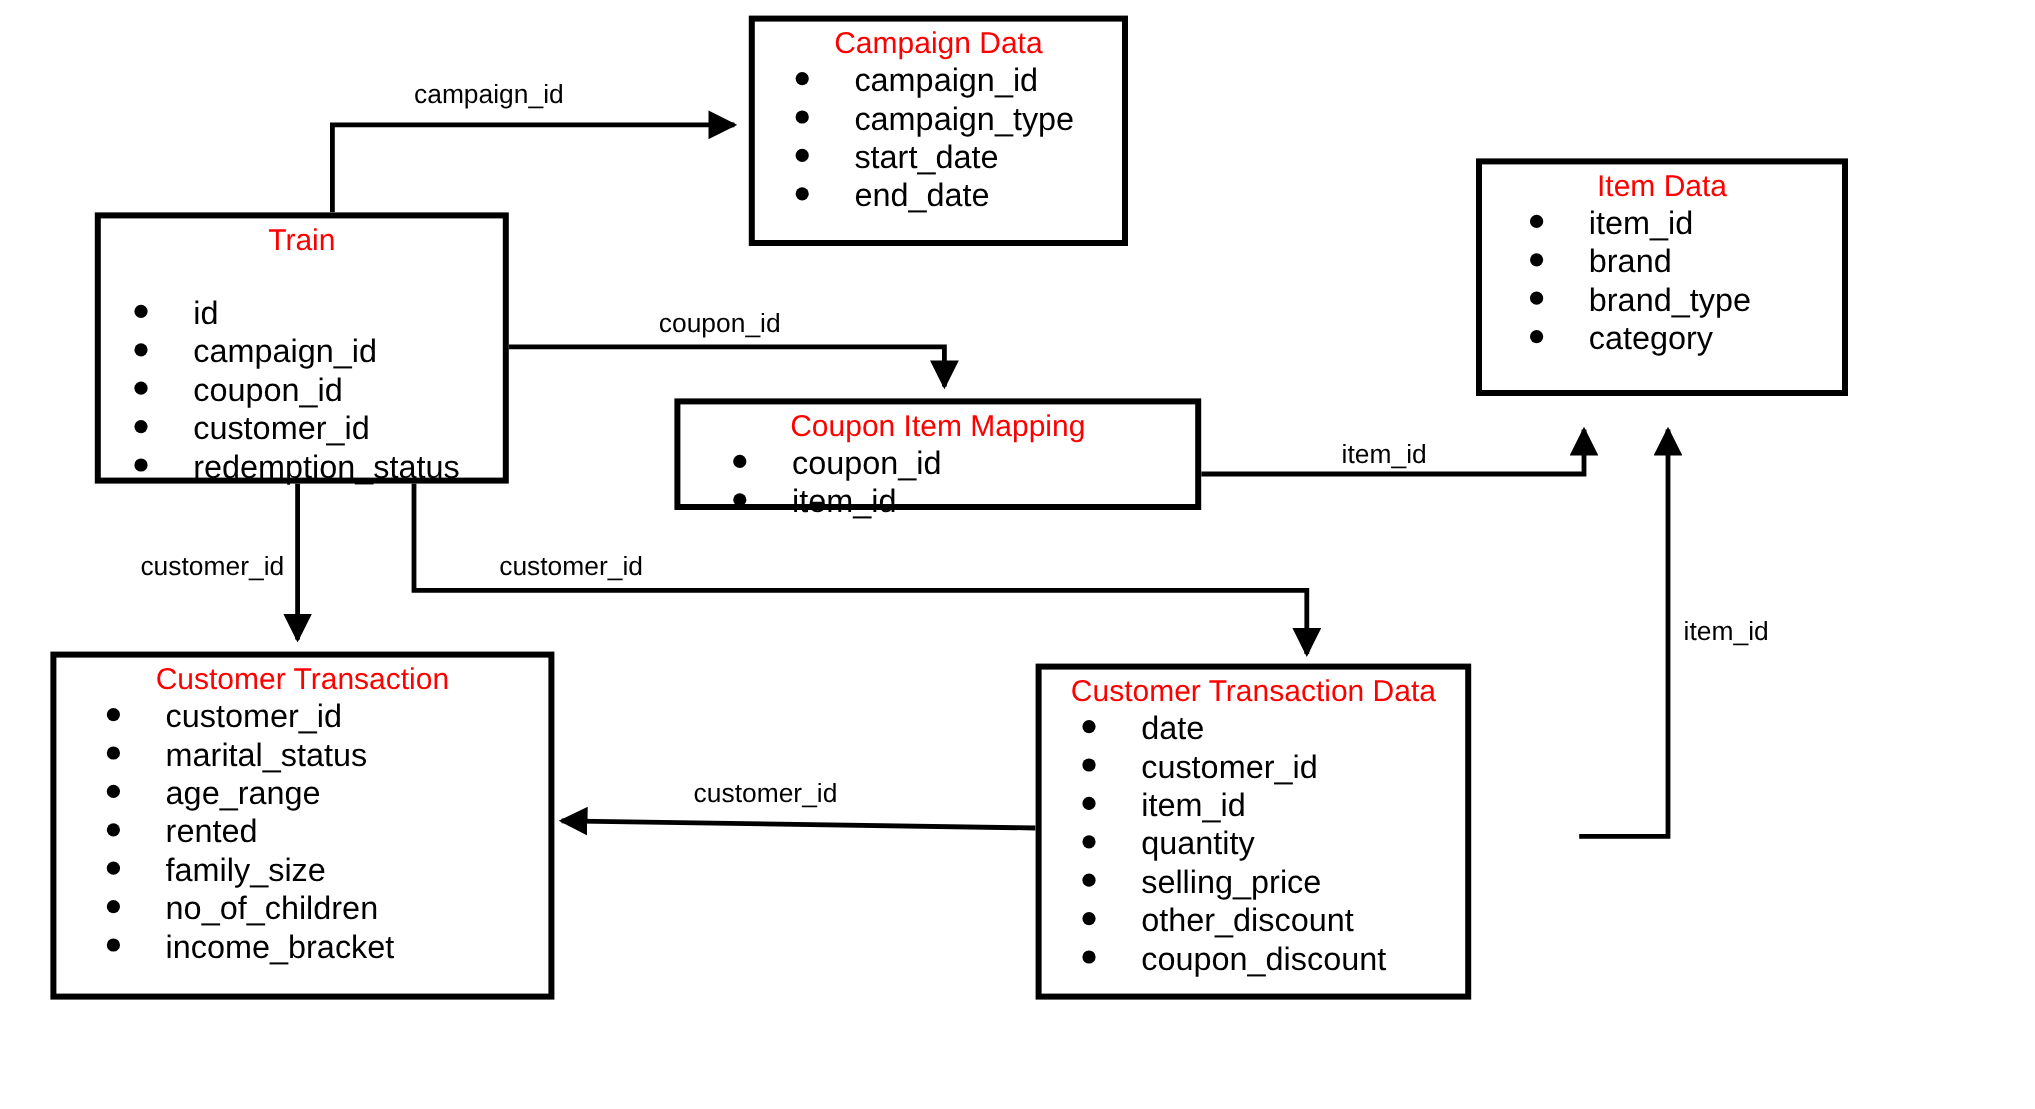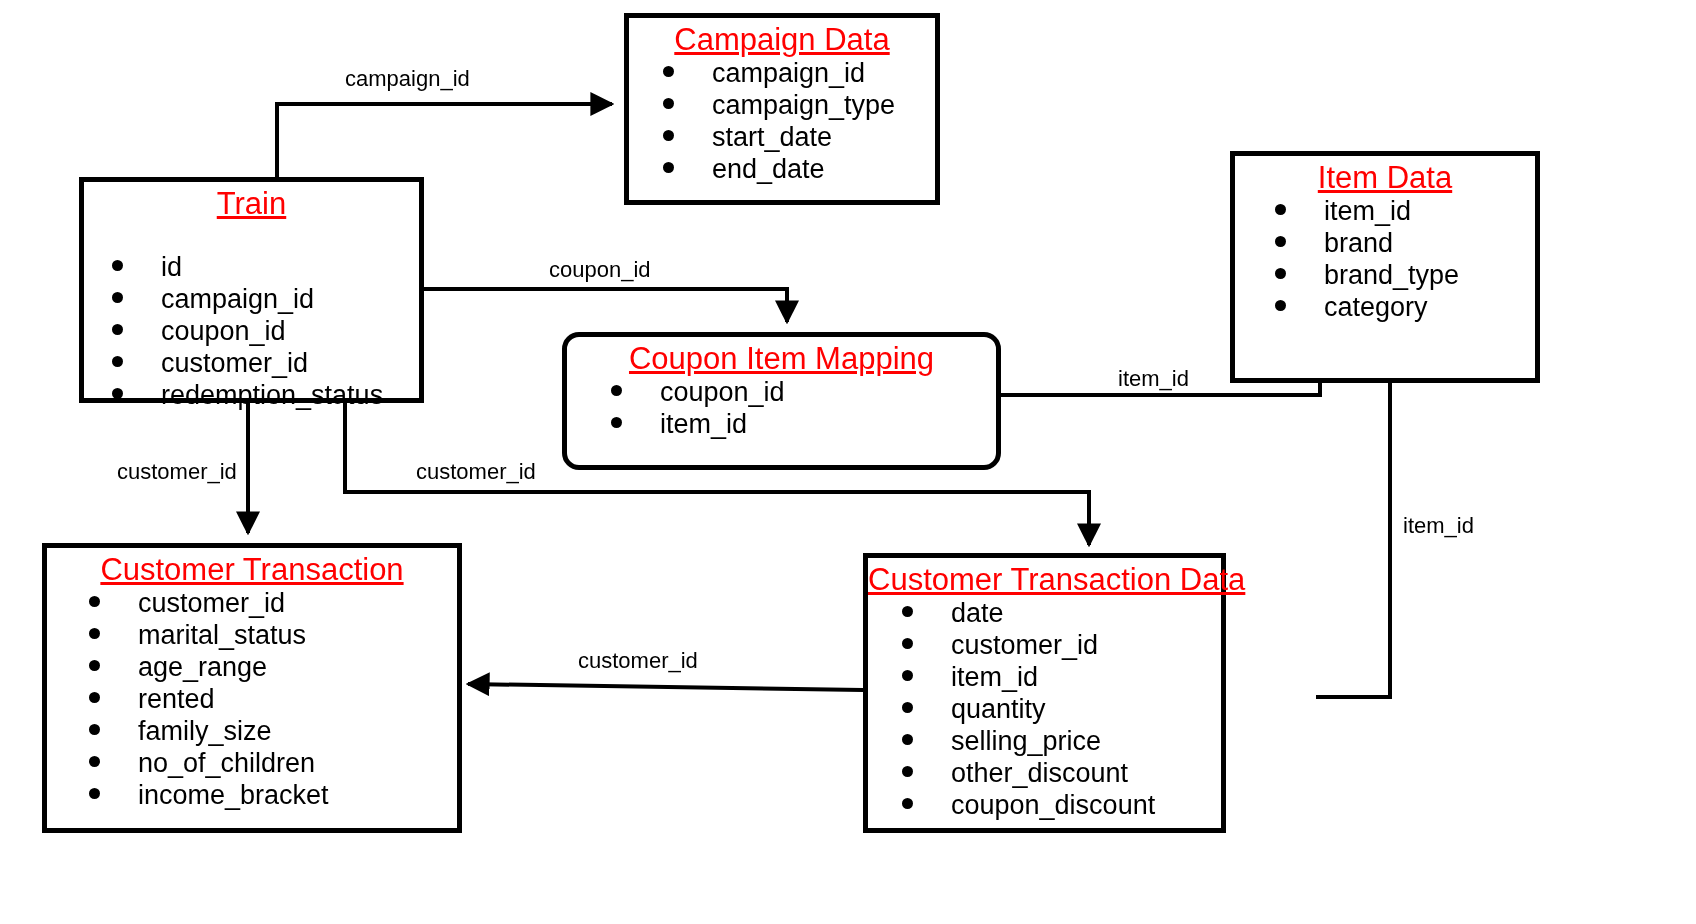--- a/index.html
+++ b/index.html
@@ -27,26 +27,25 @@
   }
   .entity {
     position: absolute;
     box-sizing: border-box;
     border: 5px solid #000000;
     background: #ffffff;
     z-index: 3;
   }
   .entity-title {
     color: #ff0000;
-    font-size: 31px;
+    font-size: 25px;
     text-align: center;
     line-height: 1.0;
     margin: 6px 0 2px 0;
     white-space: nowrap;
-    text-decoration: underline;
   }
   .field-list {
     list-style: none;
     margin: 0;
     padding: 0 0 0 34px;
   }
   .field-row {
     display: flex;
     align-items: baseline;
     font-size: 27px;
@@ -144,21 +143,21 @@
         <span class="bullet"></span>
         <span class="field-name">customer_id</span>
       </li>
       <li class="field-row">
         <span class="bullet"></span>
         <span class="field-name">redemption_status</span>
       </li>
     </ul>
   </div>
 
-  <div class="entity" style="left:1230px; top:151px; width:310px; height:232px;">
+  <div class="entity" style="left:1230px; top:132px; width:310px; height:198px;">
     <div class="entity-title">Item Data</div>
     <ul class="field-list" style="padding-left:40px;">
       <li class="field-row">
         <span class="bullet"></span>
         <span class="field-name">item_id</span>
       </li>
       <li class="field-row">
         <span class="bullet"></span>
         <span class="field-name">brand</span>
       </li>
@@ -166,21 +165,21 @@
         <span class="bullet"></span>
         <span class="field-name">brand_type</span>
       </li>
       <li class="field-row">
         <span class="bullet"></span>
         <span class="field-name">category</span>
       </li>
     </ul>
   </div>
 
-  <div class="entity" style="left:562px; top:332px; width:439px; height:138px;border-radius:17px;">
+  <div class="entity" style="left:562px; top:332px; width:439px; height:93px;">
     <div class="entity-title">Coupon Item Mapping</div>
     <ul class="field-list" style="padding-left:44px;">
       <li class="field-row">
         <span class="bullet"></span>
         <span class="field-name">coupon_id</span>
       </li>
       <li class="field-row">
         <span class="bullet"></span>
         <span class="field-name">item_id</span>
       </li>

